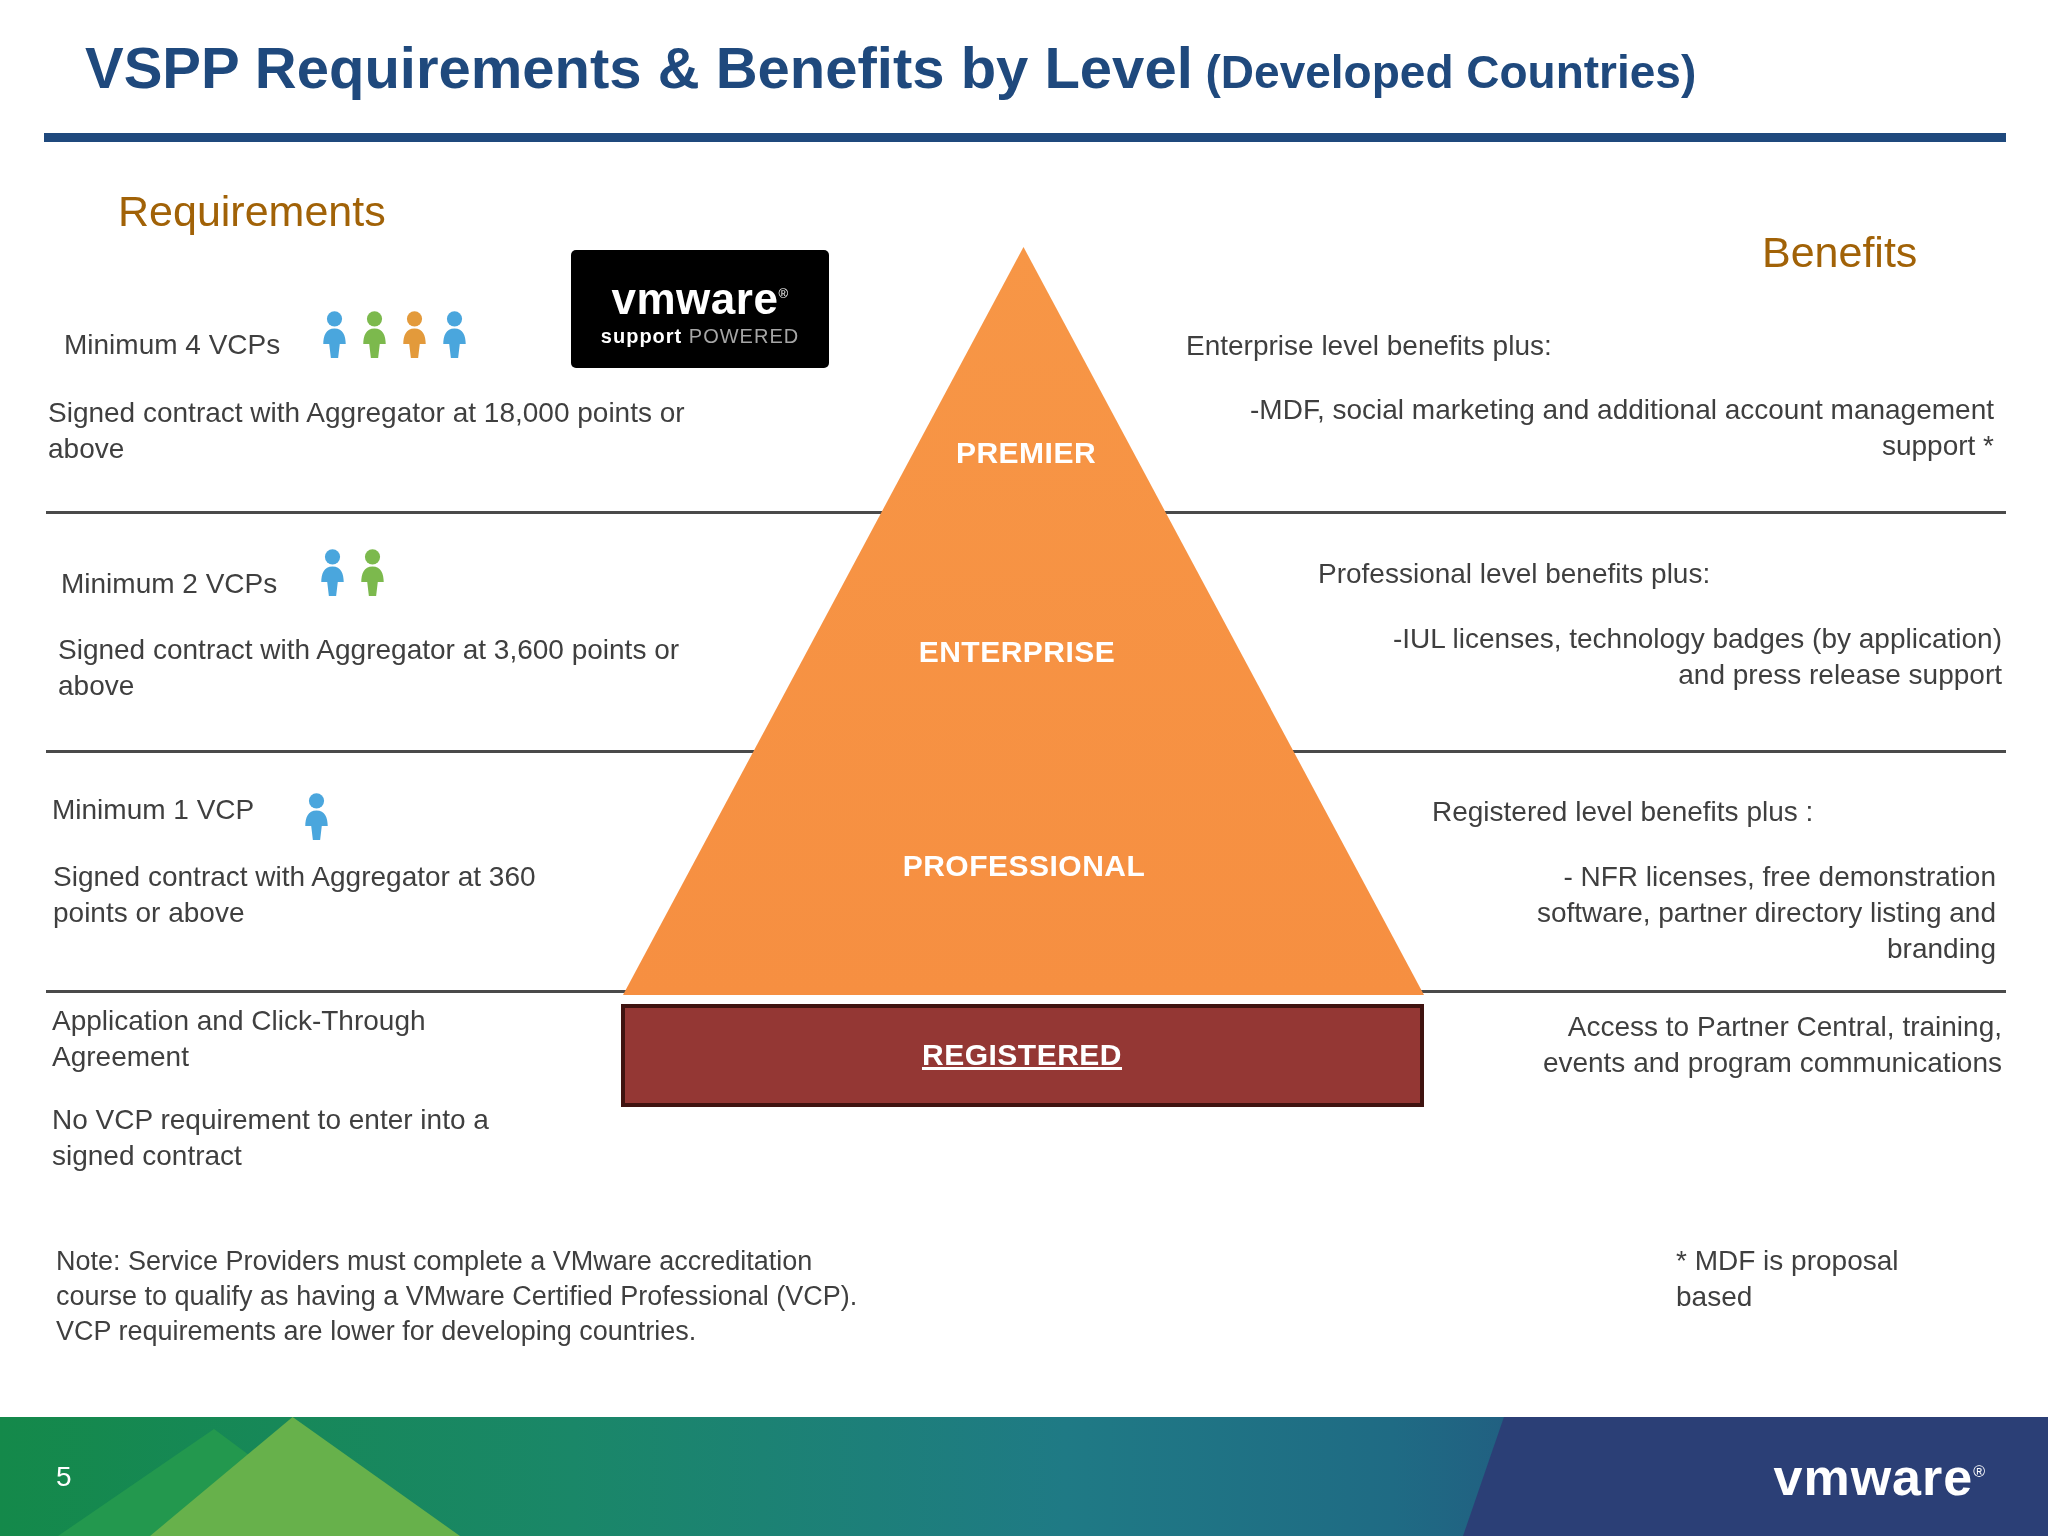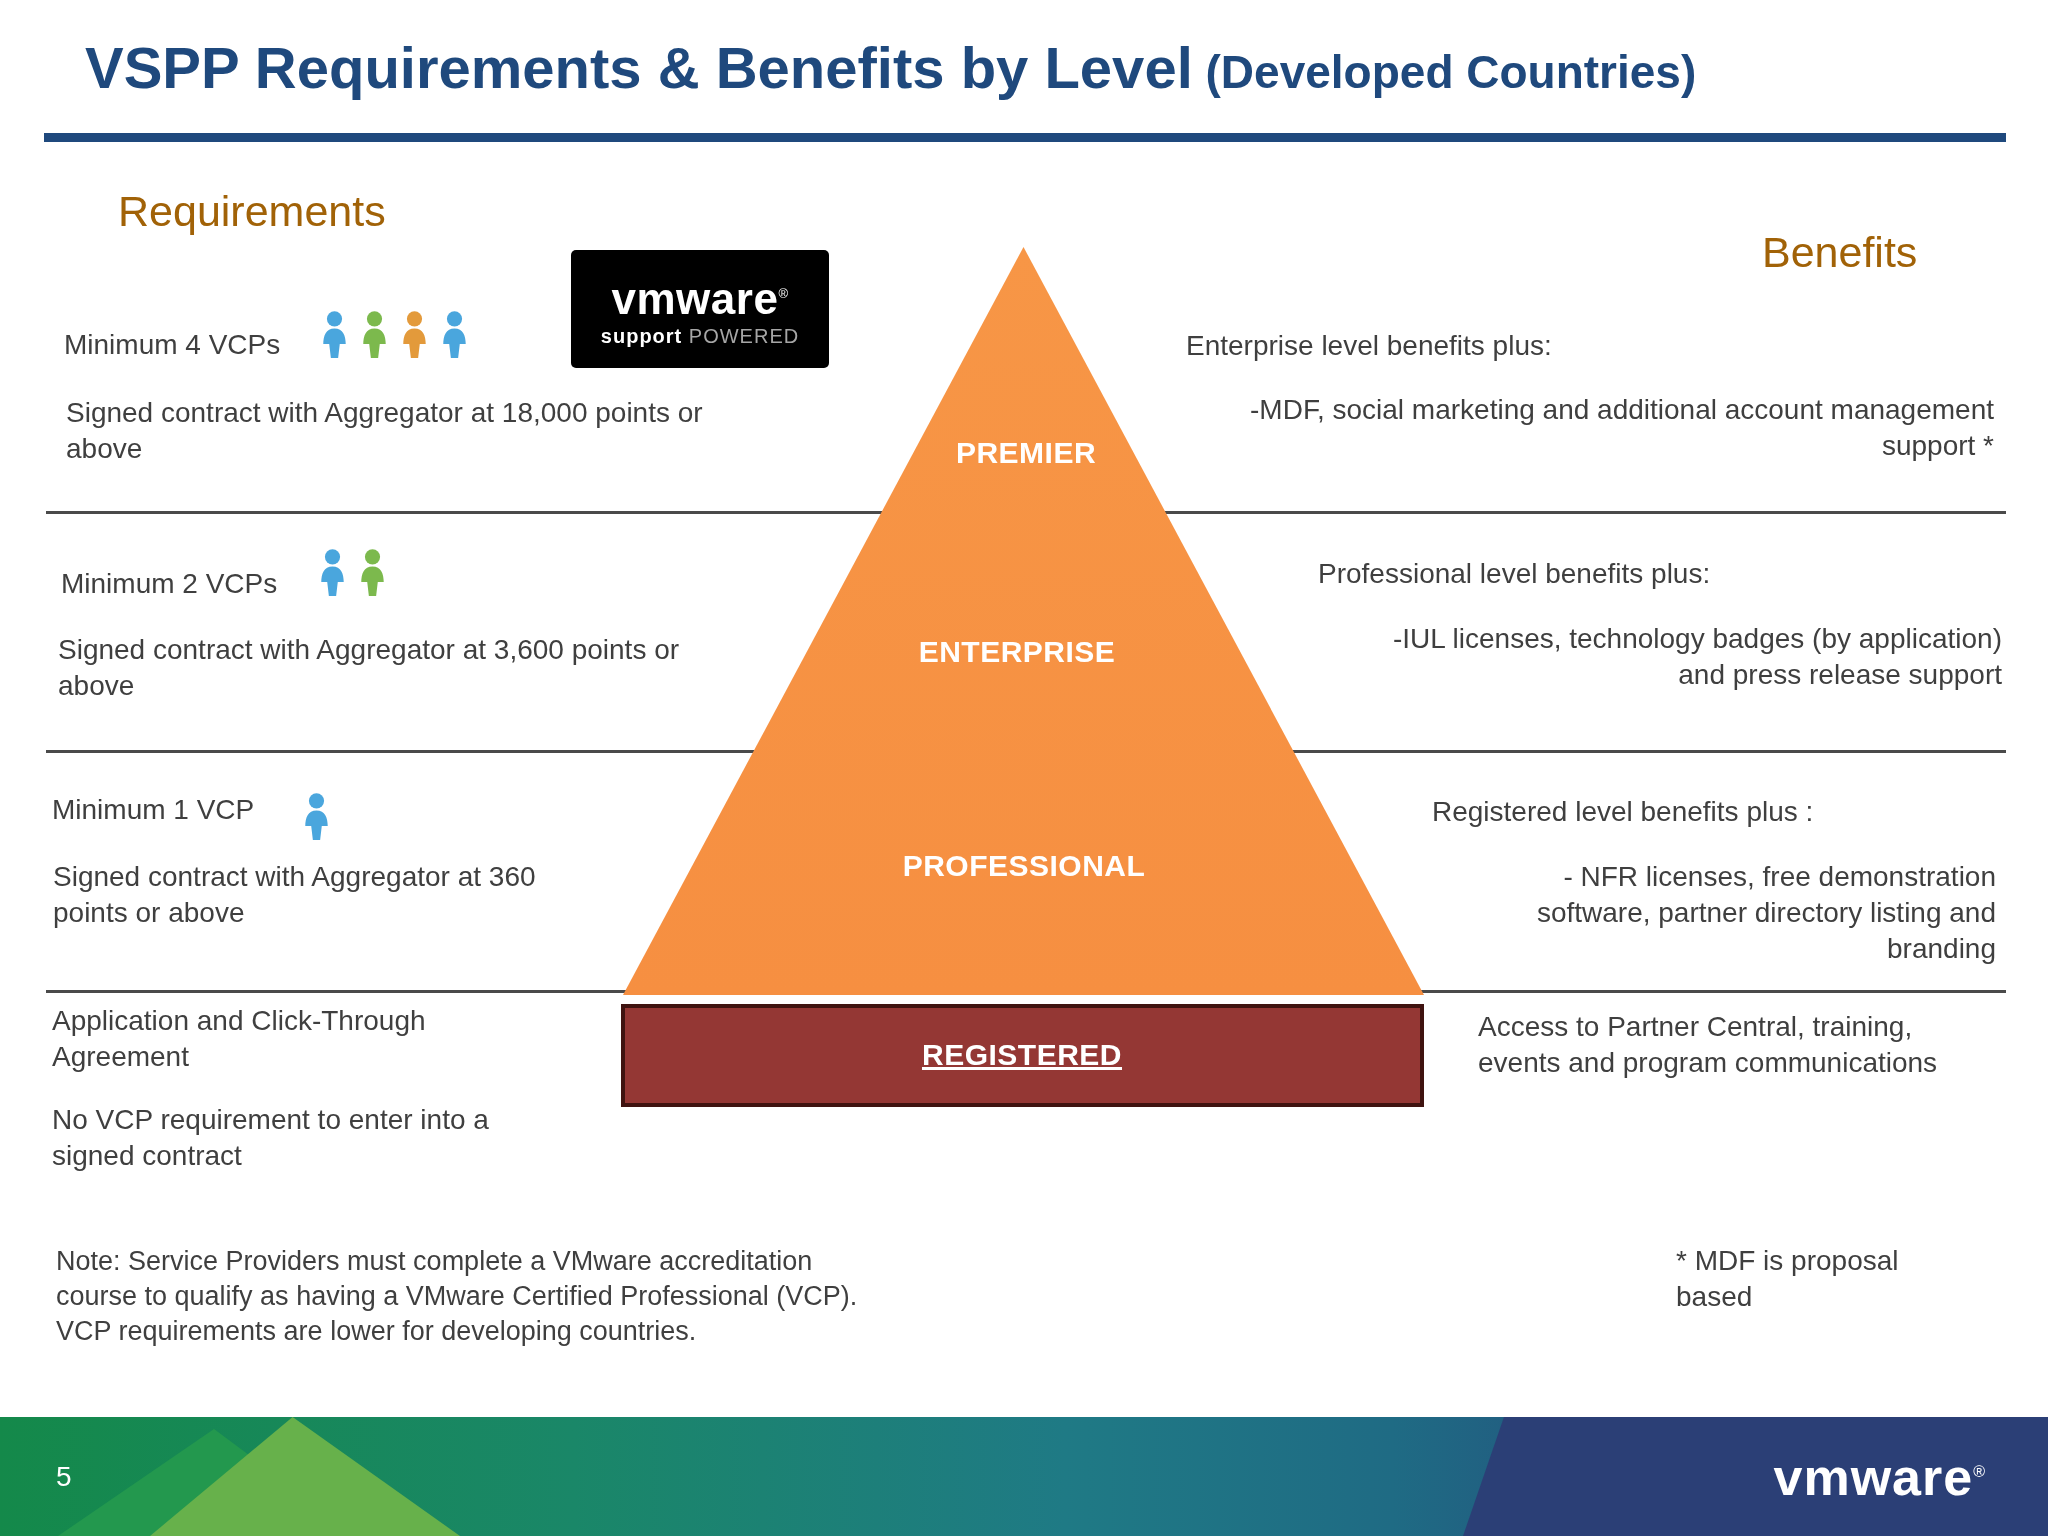--- a/index.html
+++ b/index.html
@@ -59,37 +59,37 @@
 
   
   .people{position:absolute;display:flex;gap:7px;align-items:flex-end;z-index:4;}
   #people-premier{left:318px;top:310px;}
   #people-enterprise{left:316px;top:548px;}
   #people-professional{left:300px;top:792px;}
   .people svg{width:33px;height:50px;display:block;}
 
   
   #req-premier-vcps{left:64px;top:327px;}
-  #req-premier-contract{left:66px;top:395px;}
+  #req-premier-contract{left:48px;top:395px;}
   #req-enterprise-vcps{left:61px;top:566px;}
   #req-enterprise-contract{left:58px;top:632px;}
   #req-professional-vcp{left:52px;top:792px;}
   #req-professional-contract{left:53px;top:859px;}
   #req-registered-1{left:52px;top:1003px;}
   #req-registered-2{left:52px;top:1102px;}
   #req-note{left:56px;top:1244px;}
 
   
   #ben-premier-header{left:1186px;top:328px;}
   #ben-premier-detail{left:1186px;top:392px;width:808px;text-align:right;}
   #ben-enterprise-header{left:1318px;top:556px;}
   #ben-enterprise-detail{left:1310px;top:621px;width:692px;text-align:right;}
   #ben-professional-header{left:1432px;top:794px;}
   #ben-professional-detail{left:1480px;top:859px;width:516px;text-align:right;}
-  #ben-registered-detail{left:1478px;top:1009px;width:524px;text-align:left;}
+  #ben-registered-detail{left:1478px;top:1009px;width:524px;text-align:right;}
   #ben-footnote{left:1676px;top:1243px;}
 
   
   #footer-band{
     position:absolute;left:0;top:1417px;width:2048px;height:119px;overflow:hidden;
     background:linear-gradient(90deg,#14894A 0%,#1A8768 28%,#1F7A85 52%,#1F6B84 68%,#225B80 76%,#235479 82%);
   }
   #footer-tri-dark{position:absolute;left:58px;bottom:0;width:300px;height:119px;
     background:#23984E;clip-path:polygon(52% 10%,0 100%,100% 100%);}
   #footer-tri-light{position:absolute;left:150px;bottom:0;width:310px;height:119px;

